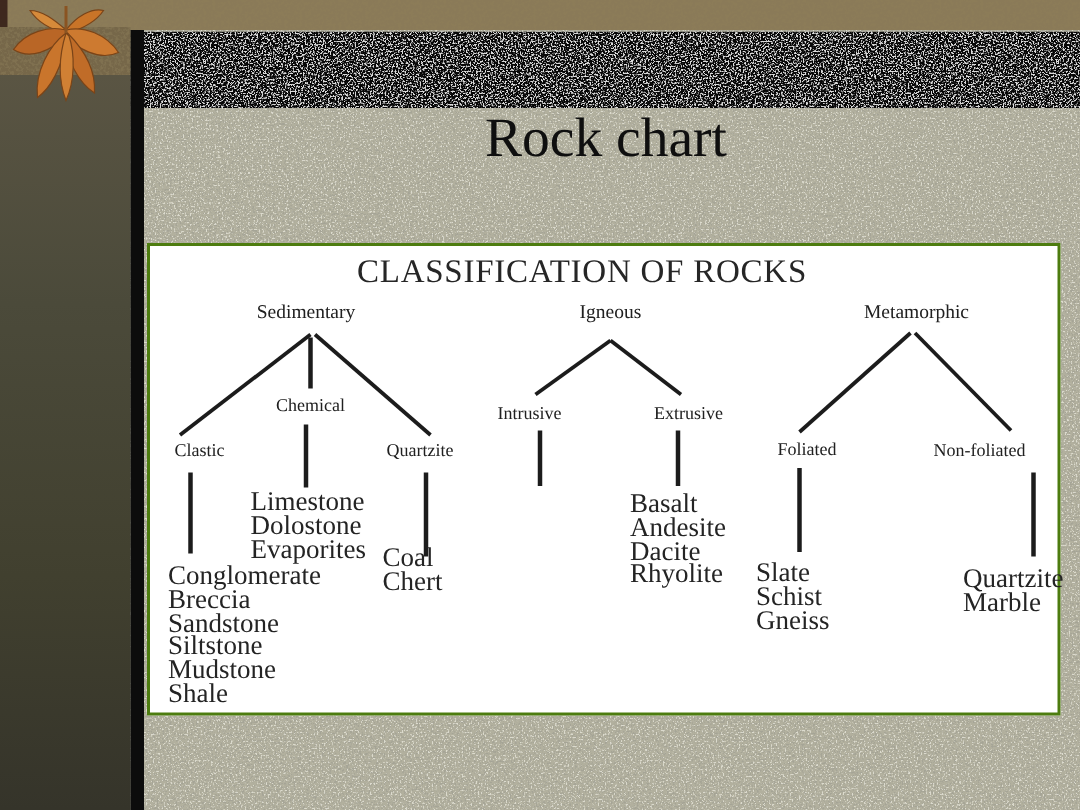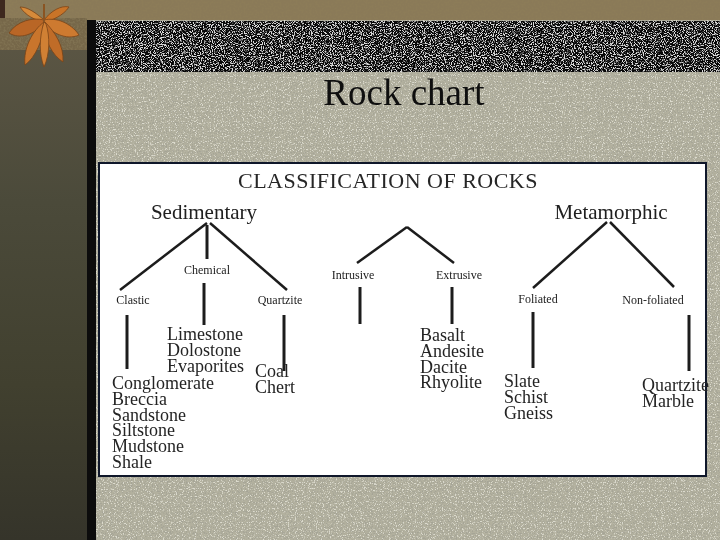--- a/index.html
+++ b/index.html
@@ -19,29 +19,29 @@
   
   .divider{left:87px;top:20px;width:9px;height:520px;background:#0c0c0c;}
   
   .title{
     left:88px;top:71px;width:632px;text-align:center;
     font-size:37px;color:#0f0f0f;letter-spacing:0px;
   }
   
   .panel{
     left:98px;top:162px;width:609px;height:315px;
-    background:#ffffff;border:2px solid #0f172a;
+    background:#ffffff;border:2px solid #4d7c0f;
   }
   .heading{
     position:absolute;left:288px;top:4px;transform:translateX(-50%);
     font-size:22px;letter-spacing:0.5px;color:#262626;white-space:nowrap;
   }
   .cat{
     position:absolute;transform:translateX(-50%);
-    font-size:21px;color:#202020;white-space:nowrap;
+    font-size:13px;color:#202020;white-space:nowrap;
   }
   .sub{
     position:absolute;transform:translateX(-50%);
     font-size:12px;color:#202020;white-space:nowrap;
   }
   .rocklist{
     position:absolute;font-size:18px;line-height:15.8px;
     color:#242424;white-space:nowrap;
   }
   .treelines{position:absolute;left:0;top:0;}
@@ -141,20 +141,21 @@
         <path d="M352,123 L352,160" stroke-width="3"></path>
 
         <path d="M507,58 L433,124" stroke-width="2.5"></path>
         <path d="M510,58 L574,123" stroke-width="2.5"></path>
         <path d="M433,148 L433,204" stroke-width="3"></path>
         <path d="M589,151 L589,207" stroke-width="3"></path>
       </g>
     </svg>
 
     <div class="cat" style="left:104px;top:36px">Sedimentary</div>
+    <div class="cat" style="left:307px;top:36px">Igneous</div>
     <div class="cat" style="left:511px;top:36px">Metamorphic</div>
 
     <div class="sub" style="left:107px;top:99px">Chemical</div>
     <div class="sub" style="left:33px;top:129px">Clastic</div>
     <div class="sub" style="left:180px;top:129px">Quartzite</div>
     <div class="sub" style="left:253px;top:104px">Intrusive</div>
     <div class="sub" style="left:359px;top:104px">Extrusive</div>
     <div class="sub" style="left:438px;top:128px">Foliated</div>
     <div class="sub" style="left:553px;top:129px">Non-foliated</div>
 

